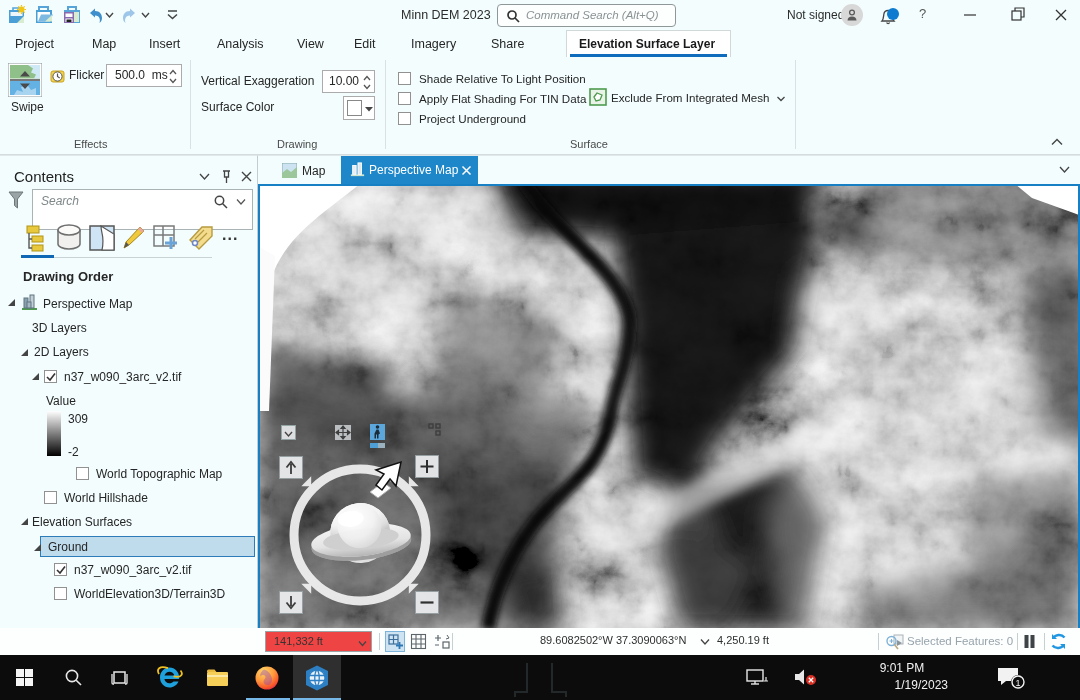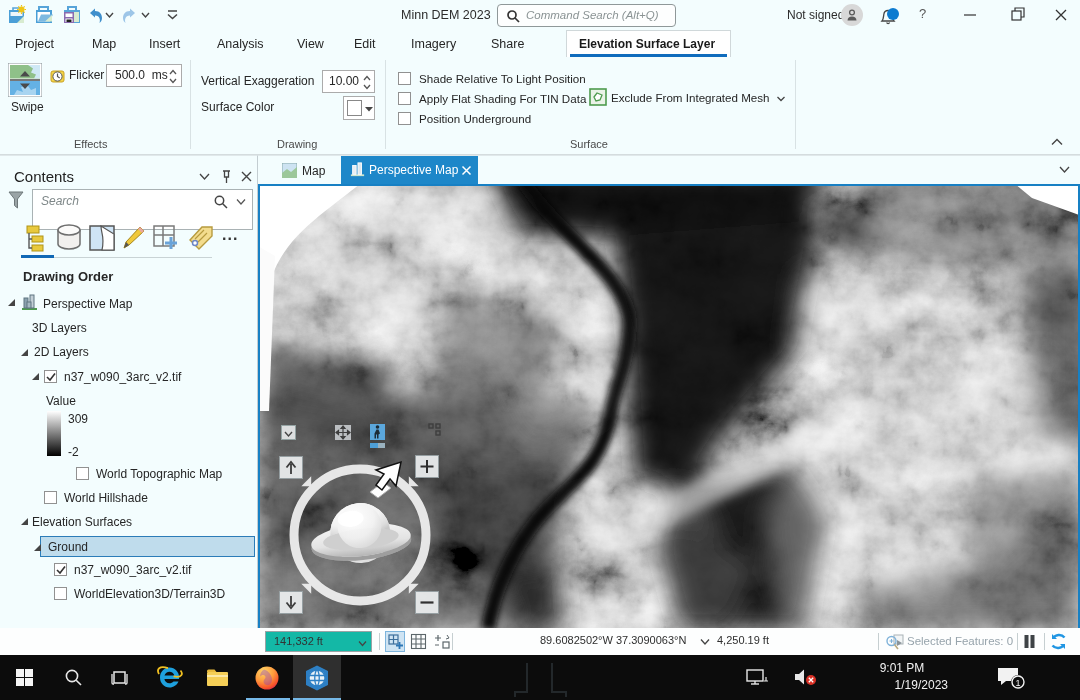--- a/index.html
+++ b/index.html
@@ -160,21 +160,21 @@
     <div class="abs" style="left:3px;top:3px;width:15px;height:16px;background:#fff;border:1px solid #888;"></div>
     <svg class="abs" style="left:20px;top:8px" width="10" height="8" viewBox="0 0 10 8">
         <path d="M1 2 L5 6.5 L9 2 Z" fill="#444"></path>
       </svg>
   </div>
   <div class="grouplabel" style="left:277px;">Drawing</div>
   <div class="vsep" style="left:385px;"></div>
 
   <div class="abs" style="left:398px;top:15px;font-size:11.6px;"><span class="chk"></span><span style="margin-left:8px;">Shade Relative To Light Position</span></div>
   <div class="abs" style="left:398px;top:35px;font-size:11.6px;"><span class="chk"></span><span style="margin-left:8px;">Apply Flat Shading For TIN Data</span></div>
-  <div class="abs" style="left:398px;top:55px;font-size:11.6px;"><span class="chk"></span><span style="margin-left:8px;">Position Underground</span></div>
+  <div class="abs" style="left:398px;top:55px;font-size:11.6px;"><span class="chk"></span><span style="margin-left:8px;">Project Underground</span></div>
   <svg class="abs" style="left:589px;top:31px" width="18" height="18" viewBox="0 0 18 18">
     <rect x="1" y="1" width="16" height="16" fill="#eaf3e8" stroke="#4e9b4e" stroke-width="1.6"></rect>
     <path d="M5 9 l3 -4 l5 2 l-2 5 l-4 1 Z" fill="#fff" stroke="#4e9b4e" stroke-width="1.3"></path>
   </svg>
   <div class="abs" style="left:611px;top:34px;font-size:11.6px;">Exclude From Integrated Mesh</div>
   <svg class="abs" style="left:776px;top:38px" width="10" height="8" viewBox="0 0 10 8">
       <path d="M1.5 2 l3.5 3.5 l3.5 -3.5" fill="none" stroke="#444" stroke-width="1.3"></path>
     </svg>
   <div class="grouplabel" style="left:570px;">Surface</div>
   <div class="vsep" style="left:795px;"></div>
@@ -508,21 +508,21 @@
 
       <path d="M85 32 l13 -10 l8 6 l-13 10 Z" fill="#fff" stroke="#aaa"></path>
       <g transform="translate(86,0)">
         <path d="M30 2 L25 26 L19 19 L11 30 L5 25 L13 14 L5 10 Z" fill="#fff" stroke="#111" stroke-width="1.5"></path>
       </g>
     </svg>
   </div>
 </div>
 
 <div id="statusbar">
-  <div class="abs" style="left:265px;top:3px;width:107px;height:21px;background:#14b8a6;border:1px solid #9aa3a5;">
+  <div class="abs" style="left:265px;top:3px;width:107px;height:21px;background:#ef4444;border:1px solid #9aa3a5;">
     <span class="abs" style="left:8px;top:3px;">141,332 ft</span>
     <svg class="abs" style="left:92px;top:8px" width="9" height="7" viewBox="0 0 9 7">
         <path d="M1 1.5 L4.5 5.5 L8 1.5" fill="none" stroke="#444" stroke-width="1.2"></path>
       </svg>
   </div>
   <div class="abs" style="left:379px;top:5px;width:1px;height:17px;background:#c6cfd1;"></div>
   <div class="abs" style="left:385px;top:3px;width:20px;height:21px;background:#cfe4f3;border:1px solid #7db4dc;">
     <svg width="18" height="19" viewBox="0 0 18 19">
         <g fill="none" stroke="#3c6f9c" stroke-width="1.2">
           <rect x="3" y="3" width="9" height="9"></rect>

